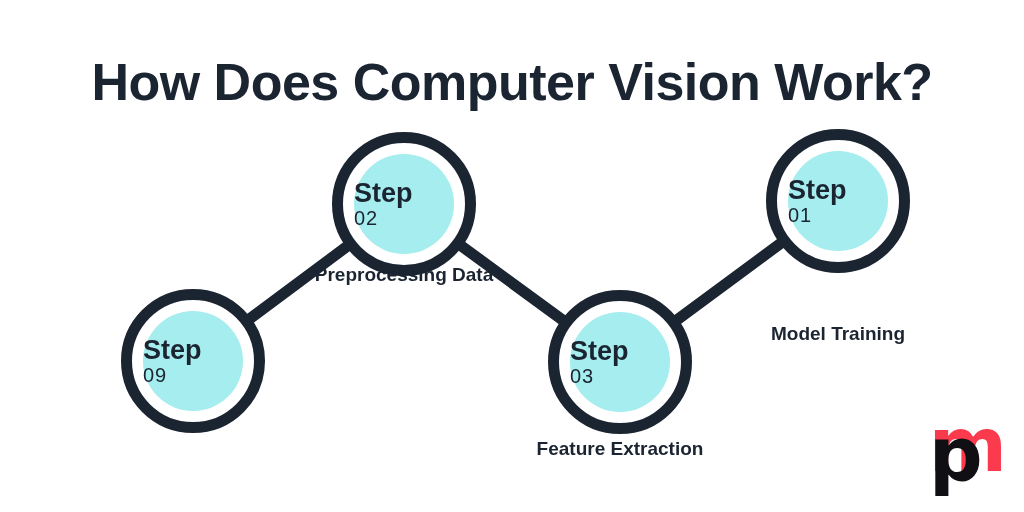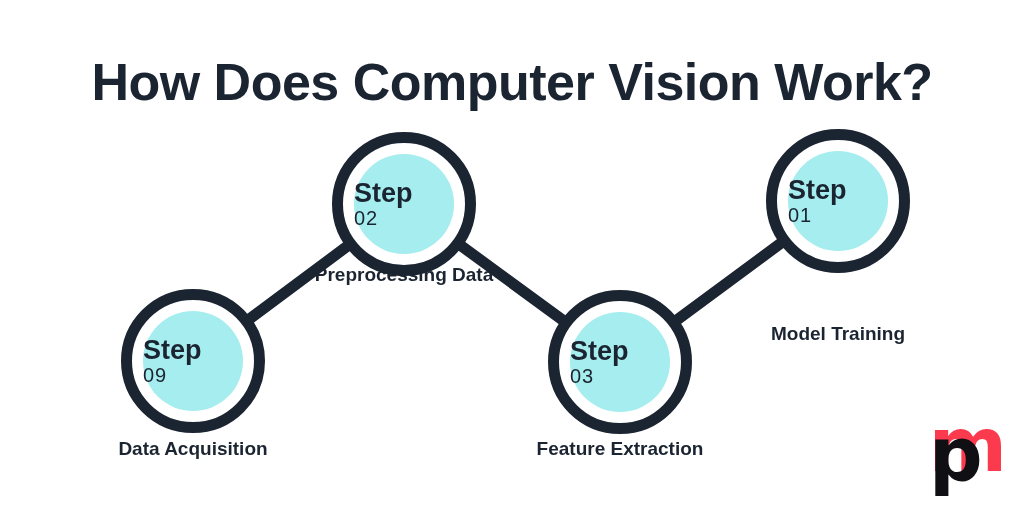--- a/index.html
+++ b/index.html
@@ -95,21 +95,20 @@
     <line x1="404" y1="204" x2="620" y2="362"></line>
     <line x1="620" y1="362" x2="838" y2="201"></line>
   </svg>
 
   <div class="step-circle circle-1">
     <div class="inner">
       <div class="step-word">Step</div>
       <div class="step-num">09</div>
     </div>
   </div>
-  <div class="caption caption-1">Data Acquisition</div>
 
   <div class="step-circle circle-2">
     <div class="inner">
       <div class="step-word">Step</div>
       <div class="step-num">02</div>
     </div>
   </div>
   <div class="caption caption-2">Preprocessing Data</div>
 
   <div class="step-circle circle-3">

